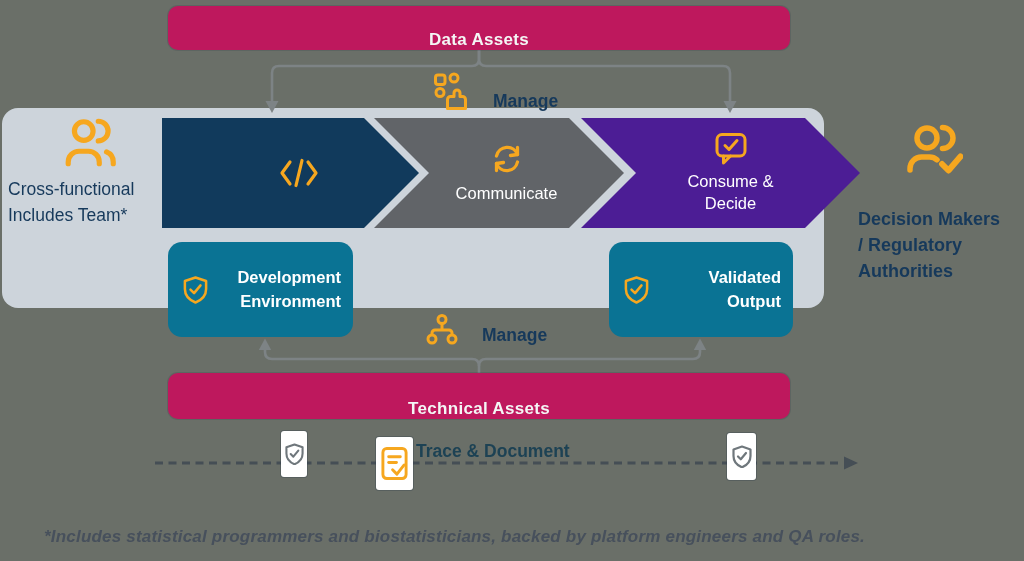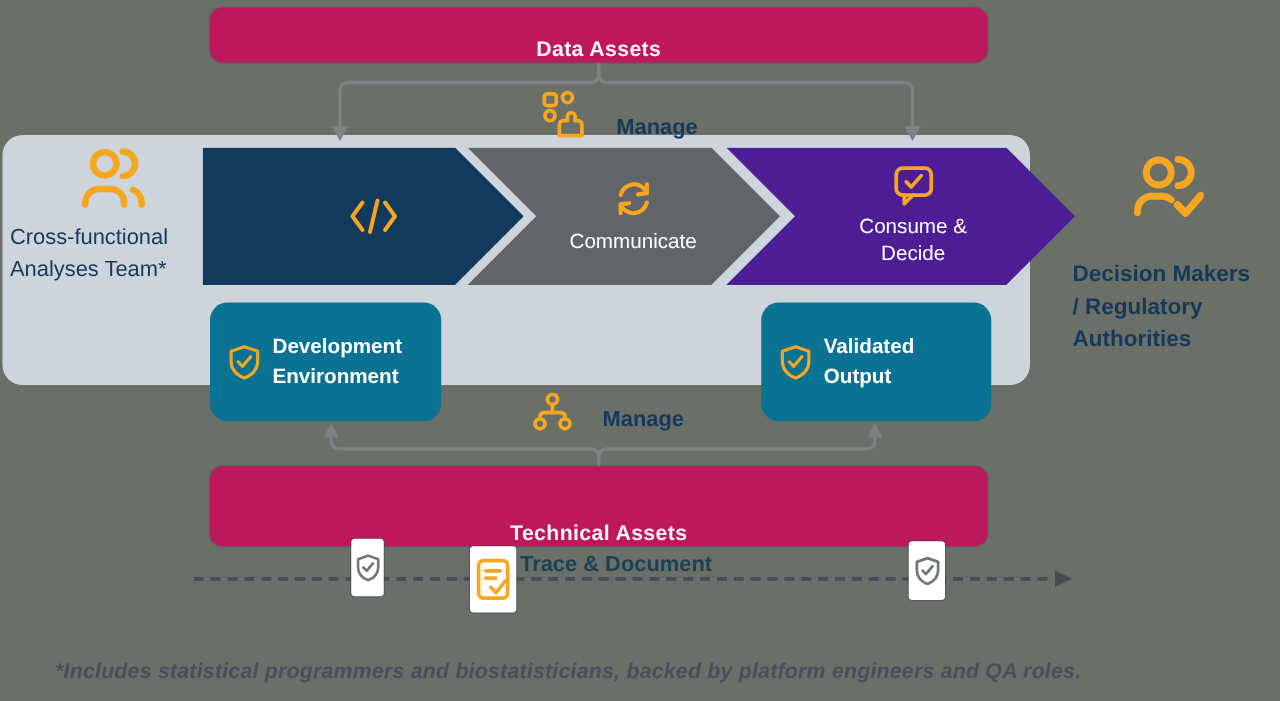--- a/index.html
+++ b/index.html
@@ -14,21 +14,21 @@
   .pre { white-space:pre-line; }
 
   
   .asset-bar {
     left:168px; width:622px; height:44px; border-radius:10px;
     background:#be185d; display:flex; align-items:flex-end; justify-content:center;
     z-index:3; box-shadow:0 0 0 1px rgba(40,55,65,.18);
   }
   .asset-bar span { color:#f4f6f5; font-weight:700; font-size:17px; letter-spacing:.3px; }
   #data-bar { top:6px; }
-  #tech-bar { top:373px; height:64px; }
+  #tech-bar { top:373px; height:46px; }
 
   
   #connectors { left:0; top:0; z-index:2; pointer-events:none; }
 
   
   #team-container {
     left:2px; top:108px; width:822px; height:200px;
     background:#cdd4db; border-radius:16px; z-index:1;
   }
 
@@ -62,21 +62,21 @@
   .chev-label { color:#fff; font-size:16.5px; line-height:1.3; font-weight:500; text-align:center; }
 
   
   .sub-box {
     top:242px; height:95px; border-radius:14px; background:#0a7394; z-index:3;
     display:flex; align-items:center; gap:9px; padding:0 12px 0 14px;
   }
   #dev-box { left:168px; width:185px; }
   #val-box { left:609px; width:184px; }
   .sub-box .box-label {
-    flex:1; text-align:left; color:#fff; font-weight:700; font-size:16.5px; line-height:1.45;
+    flex:1; text-align:right; color:#fff; font-weight:700; font-size:16.5px; line-height:1.45;
   }
 
   
   .trace-card {
     background:#fff; border-radius:3px; z-index:3;
     display:flex; align-items:center; justify-content:center;
     box-shadow:0 0 0 1px rgba(52,66,76,.35);
   }
   #trace-card-1 { left:281px; top:431px; width:26px; height:46px; }
   #trace-card-2 { left:376px; top:437px; width:37px; height:53px; }
@@ -135,21 +135,21 @@
   <span>Manage</span>
 </div>
 
 <svg id="team-icon" class="abs" width="58" height="54" viewBox="0 0 56 52" fill="none" stroke="#f6a71f" stroke-width="5" stroke-linecap="round" stroke-linejoin="round">
   <circle cx="21" cy="13.5" r="9"></circle>
   <path d="M35,4 a9.5,9.5 0 0 1 0,19"></path>
   <path d="M6,45 v-1.5 A10.5,10.5 0 0 1 16.5,33 h9 A10.5,10.5 0 0 1 36,43.5 V45"></path>
   <path d="M49.5,45 v-1.5 a10.5,10.5 0 0 0 -6.5,-9.8"></path>
 </svg>
 <div id="team-label" class="abs pre">Cross-functional
-Analyses Team*</div>
+Includes Team*</div>
 
 <div id="chevron-build" class="abs chevron chev-first">
   <div class="chev-content">
     <svg width="40" height="30" viewBox="0 0 40 30" fill="none" stroke="#f6a71f" stroke-width="3.2" stroke-linecap="round" stroke-linejoin="round">
       <polyline points="11,4 3,15 11,26"></polyline>
       <polyline points="29,4 37,15 29,26"></polyline>
       <line x1="23" y1="2.5" x2="17" y2="27.5"></line>
     </svg>
   </div>
 </div>

